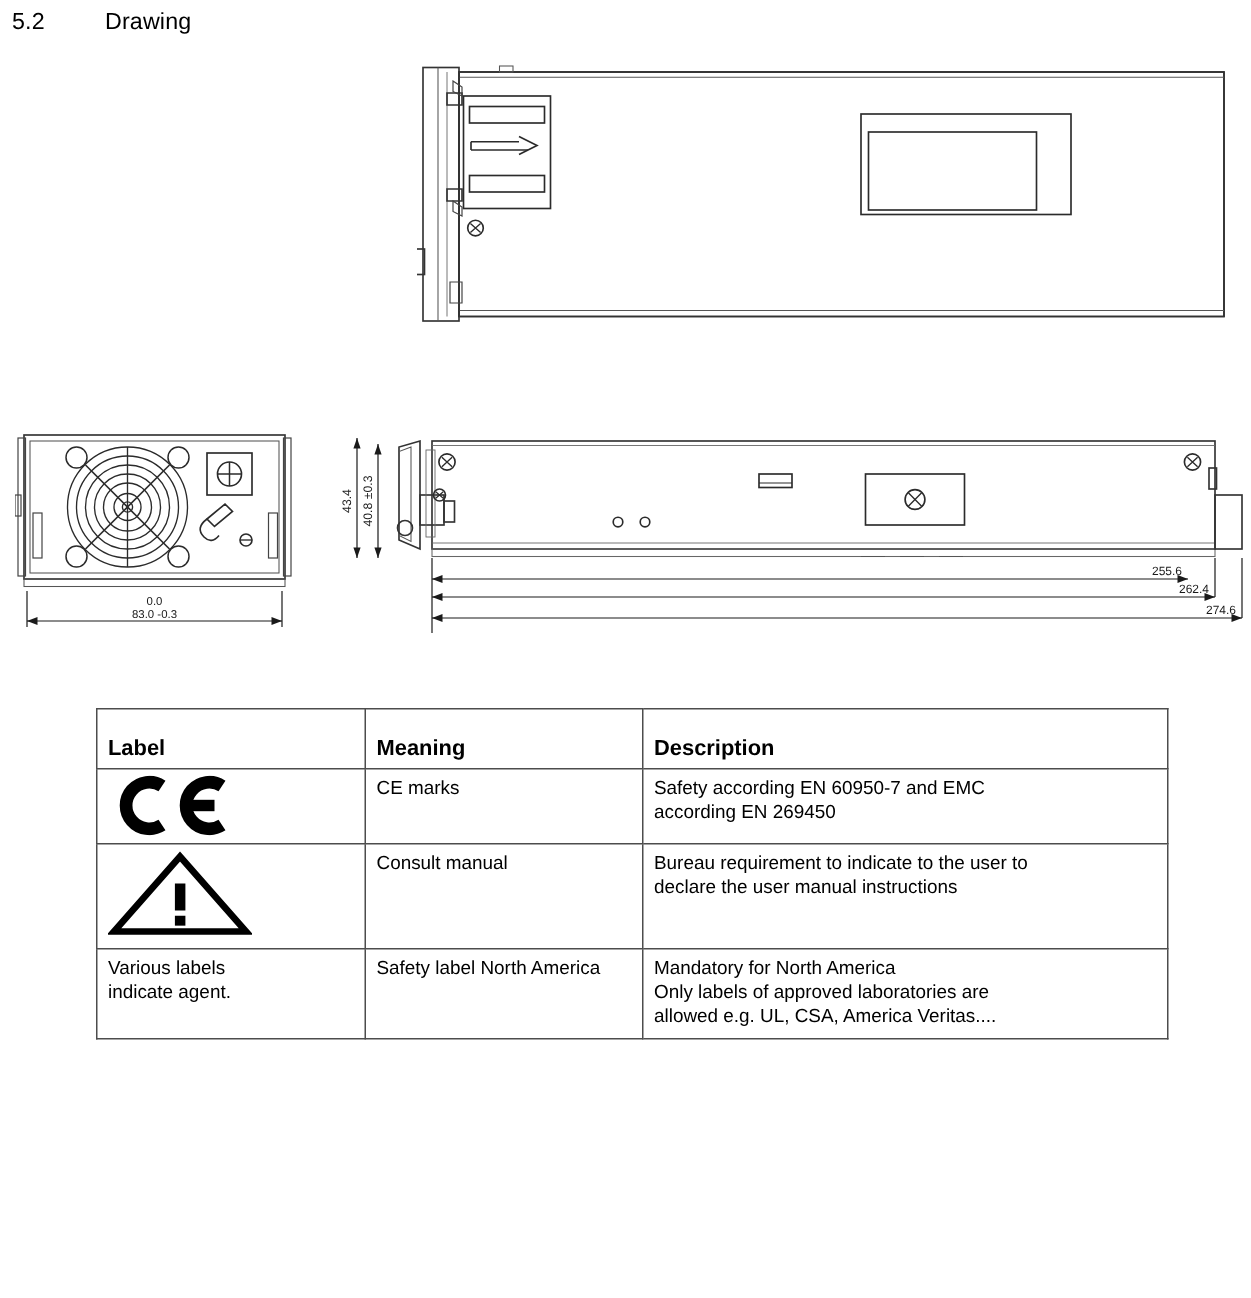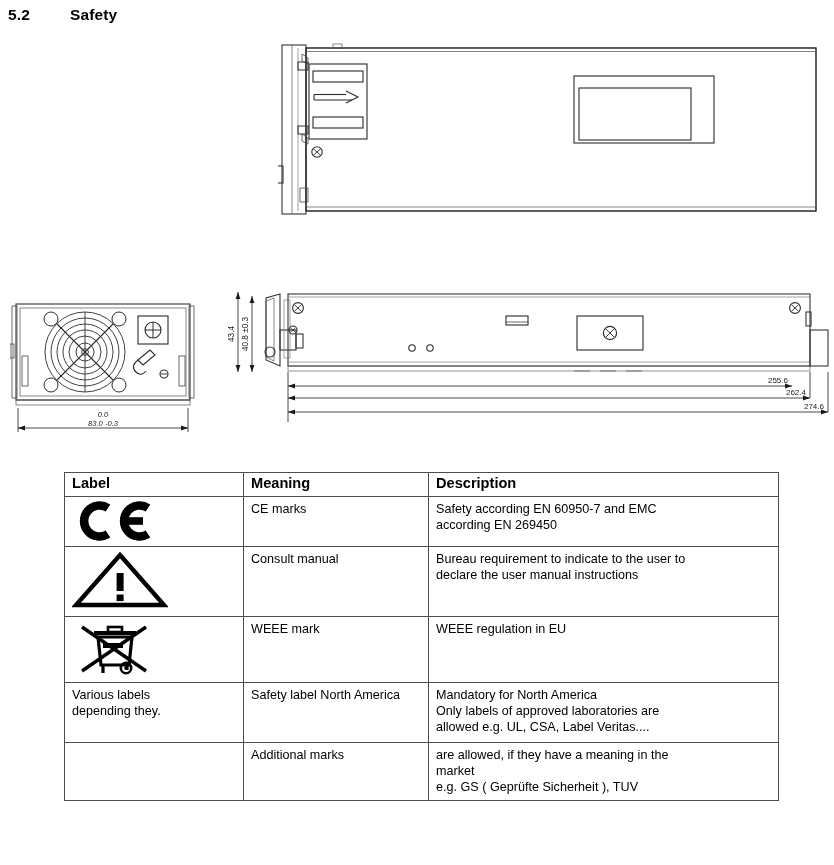--- a/index.html
+++ b/index.html
@@ -17,21 +17,21 @@
     overflow: hidden;
   }
 
   
   .section-head {
     position: absolute;
     left: 8px;
     top: 6px;
     display: flex;
     align-items: flex-end;
-    font-weight: bold;
+    font-weight: normal;
     font-size: 15.5px;
     letter-spacing: 0.1px;
   }
   .section-head .num { width: 62px; }
   .section-head .ttl { }
 
   
   .drawings {
     position: absolute;
     left: 0;
@@ -57,21 +57,21 @@
   .labels-table td, .labels-table th {
     border: 1px solid #4d4d4d;
     vertical-align: top;
     padding: 4px 6px 5px 7px;
     text-align: left;
     line-height: 1.28;
   }
   .labels-table thead th {
     font-weight: bold;
     font-size: 14.6px;
-    padding-top: 2px;
+    padding-top: 18px;
     padding-bottom: 3px;
     line-height: 1.2;
   }
   .col-label  { width: 179px; }
   .col-mean   { width: 185px; }
   .col-desc   { width: 350px; }
 
   .cell-icon {
     padding: 2px 4px 2px 4px;
   }
@@ -90,21 +90,21 @@
   .r-na   td { height: 50px; }
   .r-am   td { height: 48px; }
 
   .txt-various { line-height: 1.3; }
 </style>
 </head>
 <body>
 
 <div class="section-head">
   <span class="num">5.2</span>
-  <span class="ttl">Safety</span>
+  <span class="ttl">Drawing</span>
 </div>
 
 <div class="drawings">
 
   <div class="dwg" style="left:278px; top:38px;">
     <svg width="545" height="185" viewBox="0 0 545 185">
       <g fill="none" stroke="#1a1a1a" stroke-width="1.1">
 
         <rect x="28" y="10" width="510" height="163"></rect>
         <rect x="28" y="10" width="510" height="163" stroke="#333" stroke-width="0.9"></rect>
@@ -138,21 +138,21 @@
         <path d="M35.6 111 l6.8 6 M35.6 117 l6.8 -6" stroke="#2b2b2b" stroke-width="0.9"></path>
 
         <rect x="296" y="38" width="140" height="67" stroke="#2b2b2b"></rect>
         <rect x="301" y="50" width="112" height="52" stroke="#2b2b2b"></rect>
 
         <rect x="55" y="6" width="9" height="4" stroke="#555" stroke-width="0.7"></rect>
       </g>
     </svg>
   </div>
 
-  <div class="dwg" style="left:10px; top:300px;font-style:italic;">
+  <div class="dwg" style="left:10px; top:286px;">
     <svg width="195" height="160" viewBox="0 0 195 160">
       <g fill="none" stroke="#1a1a1a" stroke-width="1.1">
 
         <rect x="6" y="4" width="174" height="96" stroke="#333"></rect>
         <rect x="10" y="8" width="166" height="88" stroke="#555" stroke-width="0.7"></rect>
 
         <rect x="2" y="6" width="5" height="92" stroke="#444" stroke-width="0.8"></rect>
         <rect x="179" y="6" width="5" height="92" stroke="#444" stroke-width="0.8"></rect>
         <rect x="0" y="44" width="4" height="14" stroke="#444" stroke-width="0.8"></rect>
 
@@ -333,69 +333,30 @@
           </svg>
         </span>
       </td>
       <td>Consult manual</td>
       <td>
         <span class="desc-line">Bureau requirement to indicate to the user to</span>
         <span class="desc-line">declare the user manual instructions</span>
       </td>
     </tr>
 
-    <tr class="r-weee">
-      <td class="cell-icon">
-        <span class="icon-wrap">
-          <svg width="86" height="54" viewBox="0 0 86 54">
-            <g stroke="#000000" fill="none">
-
-              <path d="M26 16 h34 l-3 28 h-28 z" stroke-width="3.2"></path>
-
-              <path d="M22 12 h42" stroke-width="4"></path>
-
-              <rect x="36" y="6" width="14" height="5" stroke-width="2.6"></rect>
-
-              <rect x="31" y="22" width="20" height="5" fill="#000000" stroke="none"></rect>
-
-              <path d="M31 44 v8 M55 44 v5" stroke-width="3.2"></path>
-
-              <circle cx="54" cy="47" r="5.2" stroke-width="2.6"></circle>
-              <circle cx="54" cy="47" r="1.8" fill="#000000" stroke="none"></circle>
-
-              <path d="M10 6 L74 50" stroke-width="3.4"></path>
-              <path d="M74 6 L10 50" stroke-width="3.4"></path>
-            </g>
-          </svg>
-        </span>
-      </td>
-      <td>WEEE mark</td>
-      <td>
-        <span class="desc-line">WEEE regulation in EU</span>
-      </td>
-    </tr>
 
 
     <tr class="r-na">
       <td class="txt-various">
         <span class="desc-line">Various labels</span>
-        <span class="desc-line">depending they.</span>
+        <span class="desc-line">indicate agent.</span>
       </td>
       <td>Safety label North America</td>
       <td>
         <span class="desc-line">Mandatory for North America</span>
         <span class="desc-line">Only labels of approved laboratories are</span>
-        <span class="desc-line">allowed e.g. UL, CSA, Label Veritas....</span>
+        <span class="desc-line">allowed e.g. UL, CSA, America Veritas....</span>
       </td>
     </tr>
 
-    <tr class="r-am">
-      <td></td>
-      <td>Additional marks</td>
-      <td>
-        <span class="desc-line">are allowed, if they have a meaning in the</span>
-        <span class="desc-line">market</span>
-        <span class="desc-line">e.g. GS ( Geprüfte Sicherheit ), TUV</span>
-      </td>
-    </tr>
 
   </tbody>
 </table>
 
 </body></html>

